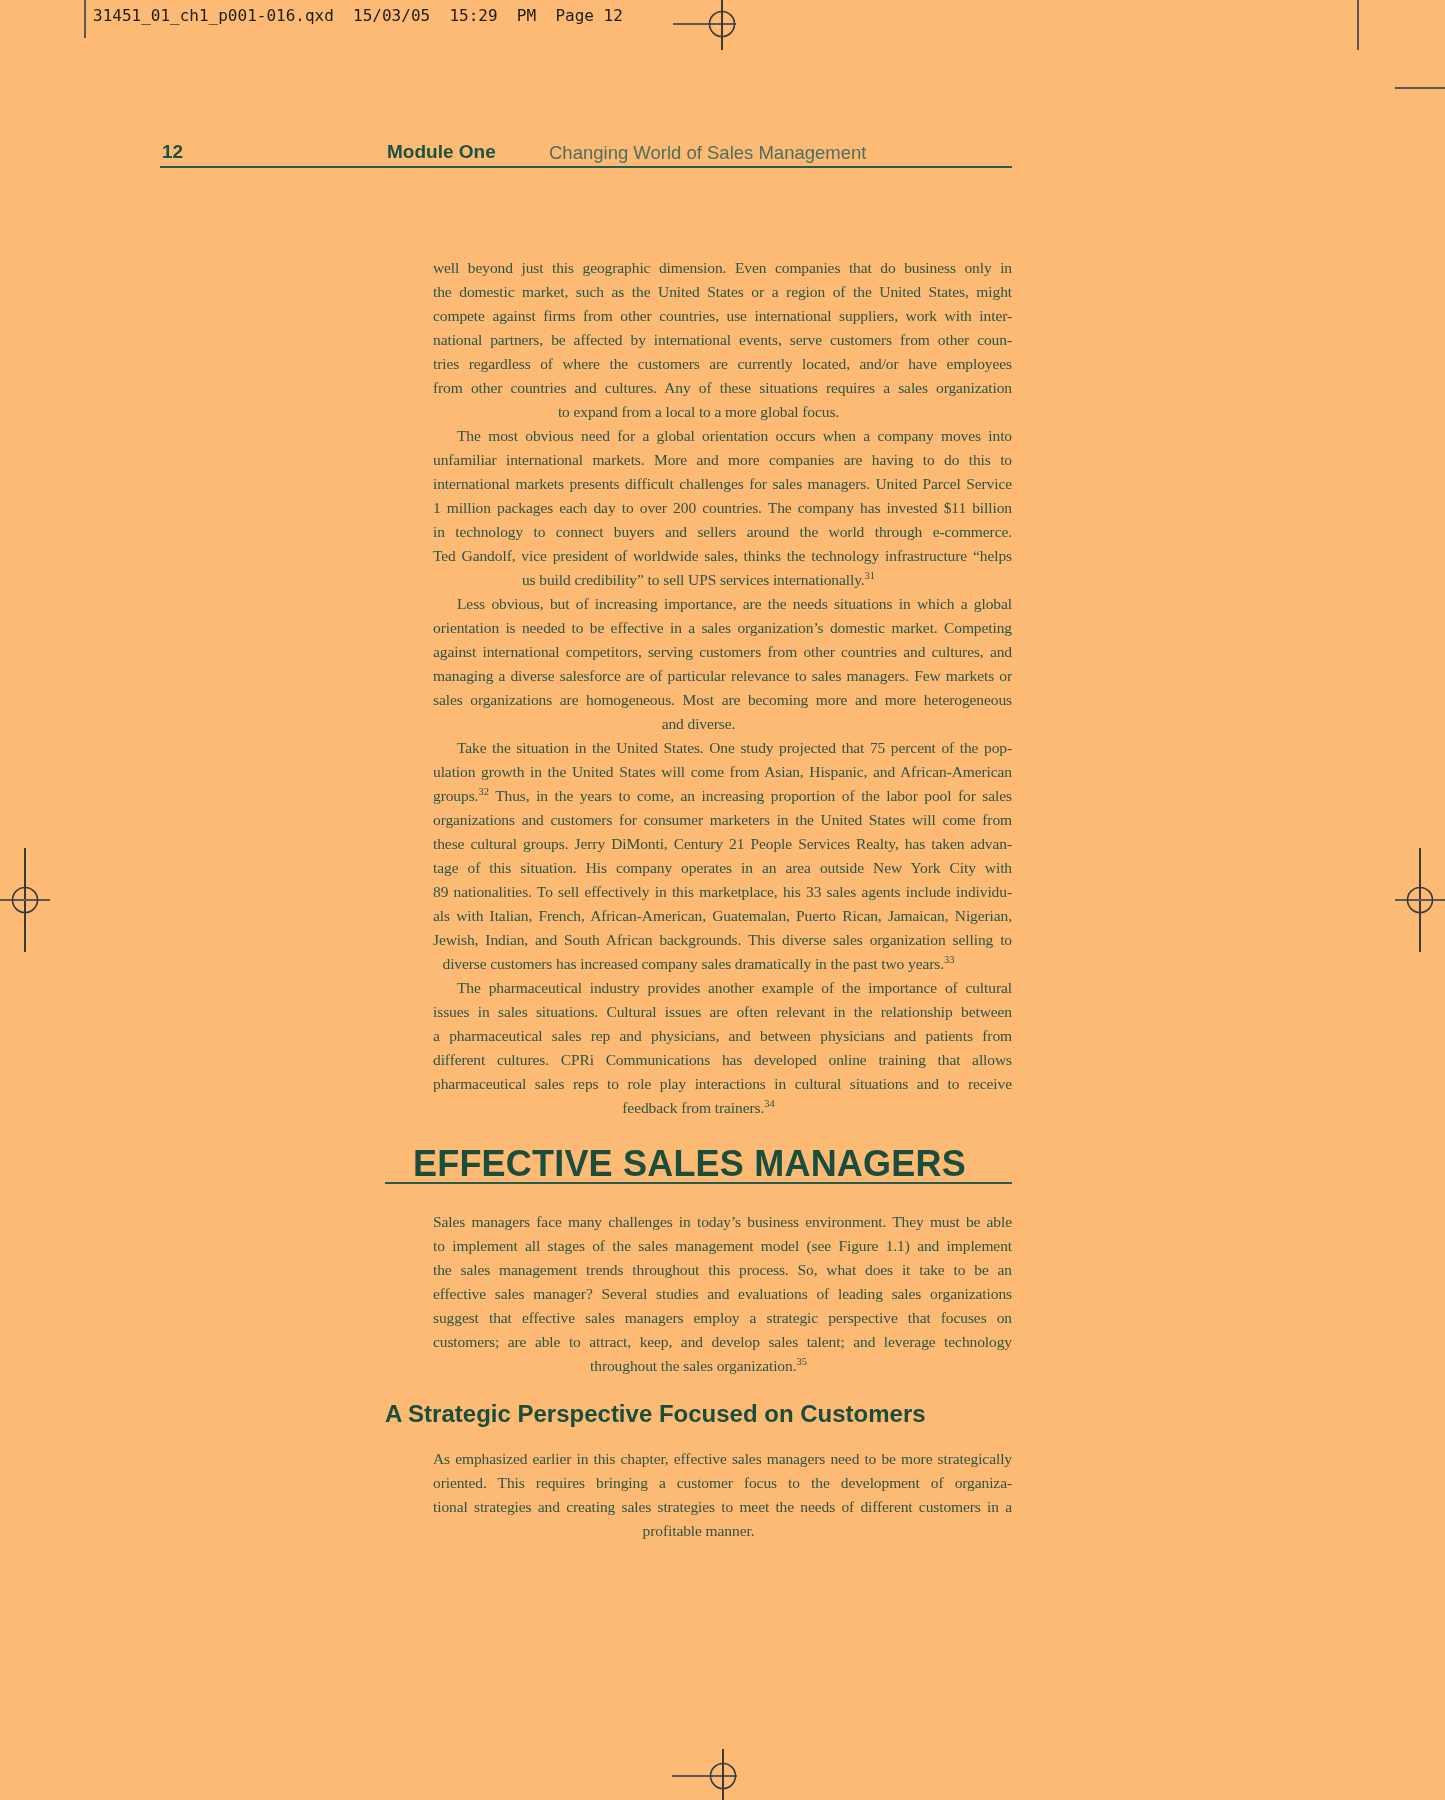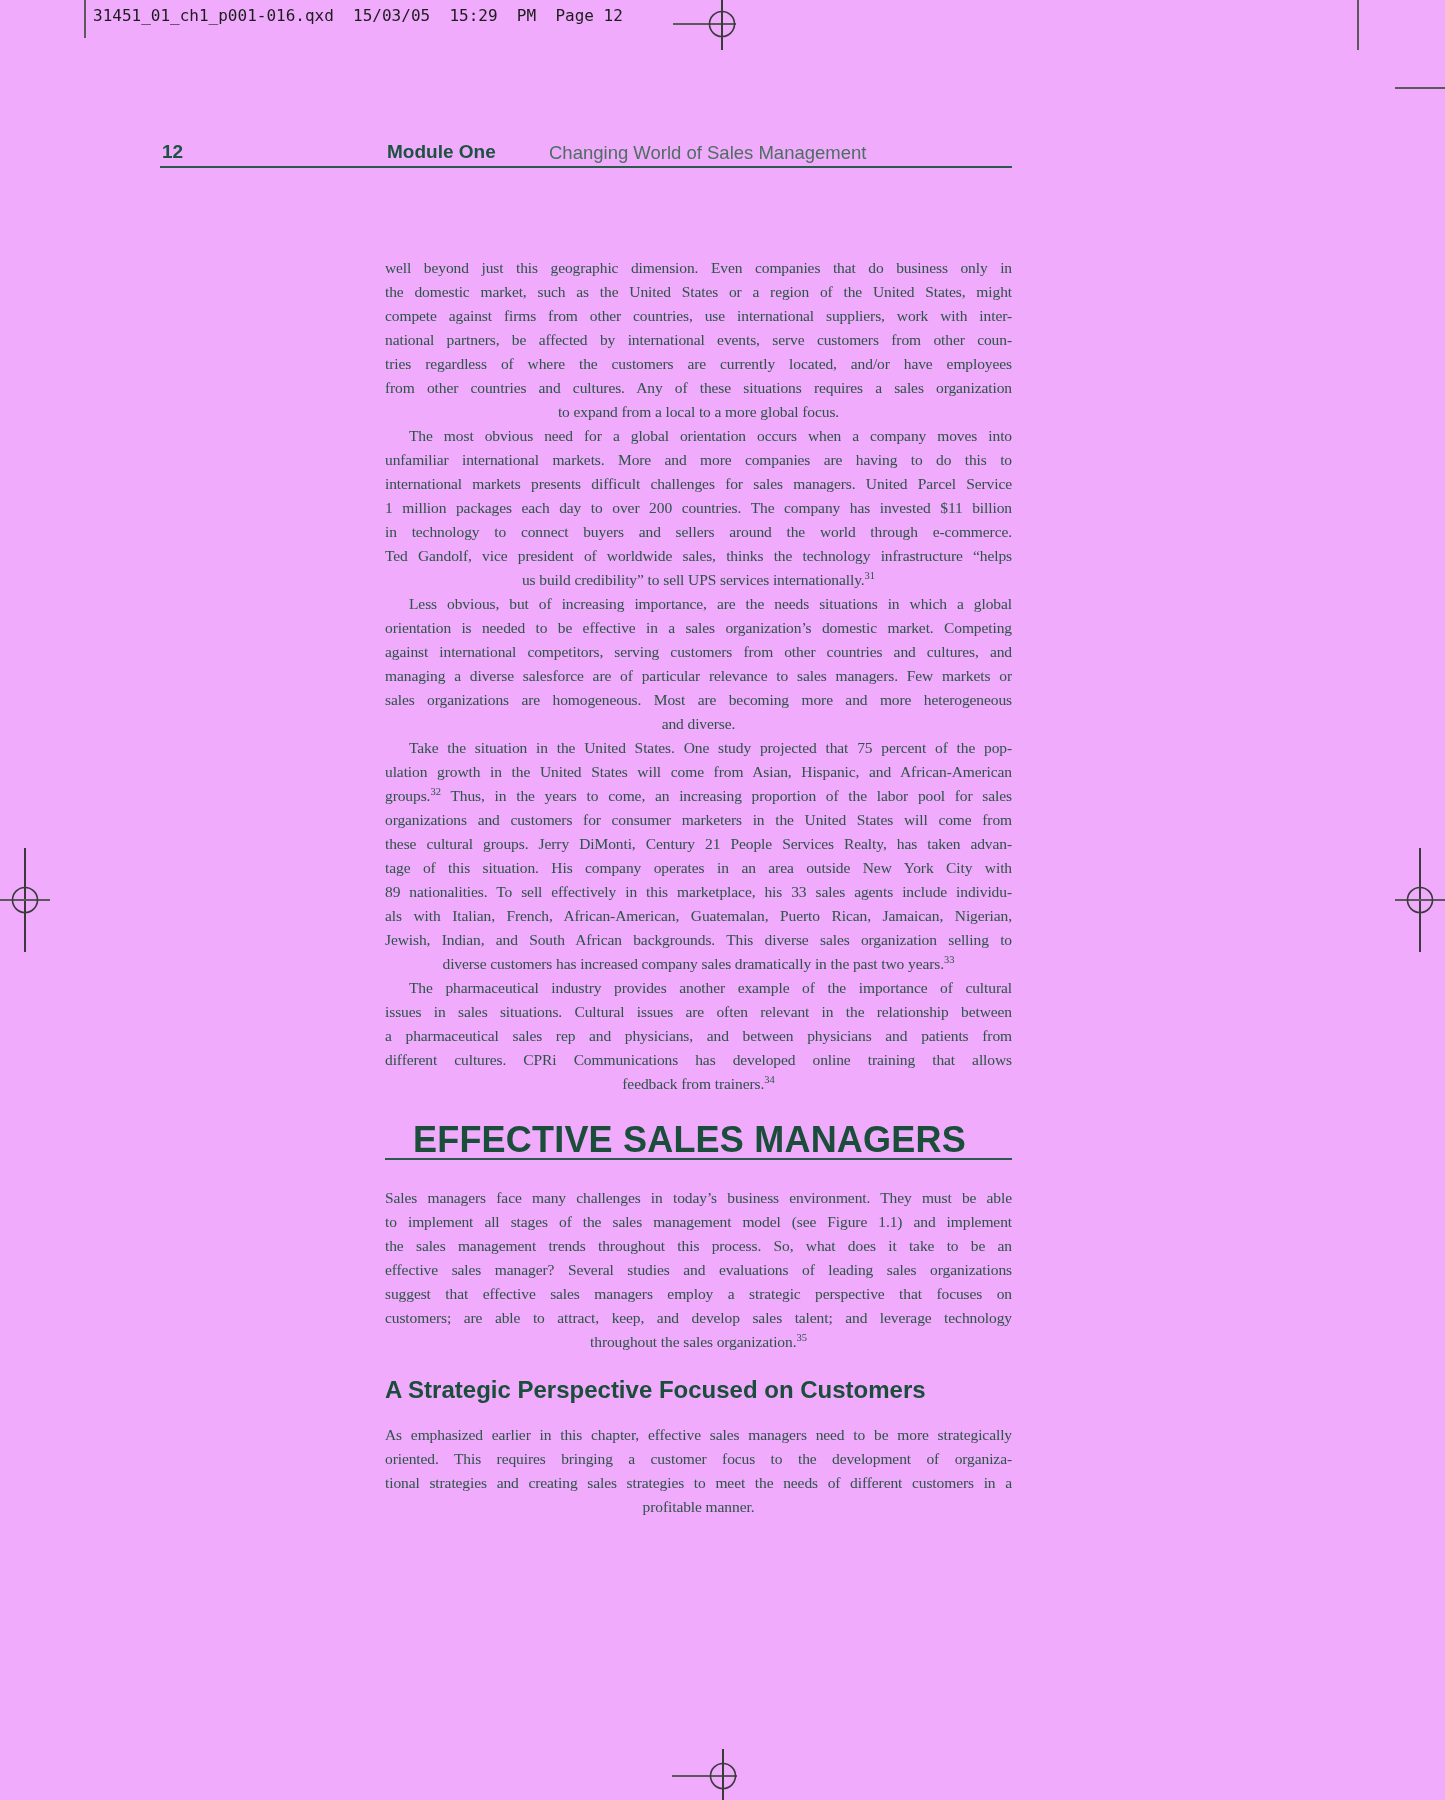--- a/index.html
+++ b/index.html
@@ -1,20 +1,20 @@
 <!DOCTYPE html>
 <html><head>
 <meta charset="utf-8">
 <style>
   html, body { margin: 0; padding: 0; background: #ffffff; }
   .page {
     position: relative;
     width: 1445px;
     height: 1800px;
-    background: #f0abfc;
+    background: #fdba74;
     font-family: "Liberation Serif", "DejaVu Serif", serif;
     overflow: hidden;
   }
 
   
   .file-info {
     position: absolute;
     left: 93px;
     top: 6px;
     font-family: "DejaVu Sans Mono", "Liberation Mono", monospace;
@@ -73,21 +73,21 @@
     color: #2c5447;
   }
   .line {
     font-size: 15.5px;
     line-height: 24px;
     height: 24px;
     overflow: hidden;
     letter-spacing: -0.1px;
     text-align: center;
   }
-  .line.just { text-align: justify; }
+  .line.just { text-align: justify; margin-left: 48px; }
   .line.just::after { content: ""; display: inline-block; width: 100%; height: 0; }
   .line.indent { text-indent: 24px; }
   .line sup {
     font-size: 10.5px;
     line-height: 0;
     vertical-align: 6px;
     letter-spacing: 0;
   }
 
   .h1 {
@@ -184,20 +184,21 @@
       <div class="line just">these cultural groups. Jerry DiMonti, Century 21 People Services Realty, has taken advan-</div>
       <div class="line just">tage of this situation. His company operates in an area outside New York City with</div>
       <div class="line just">89 nationalities. To sell effectively in this marketplace, his 33 sales agents include individu-</div>
       <div class="line just">als with Italian, French, African-American, Guatemalan, Puerto Rican, Jamaican, Nigerian,</div>
       <div class="line just">Jewish, Indian, and South African backgrounds. This diverse sales organization selling to</div>
       <div class="line">diverse customers has increased company sales dramatically in the past two years.<sup>33</sup></div>
       <div class="line just indent">The pharmaceutical industry provides another example of the importance of cultural</div>
       <div class="line just">issues in sales situations. Cultural issues are often relevant in the relationship between</div>
       <div class="line just">a pharmaceutical sales rep and physicians, and between physicians and patients from</div>
       <div class="line just">different cultures. CPRi Communications has developed online training that allows</div>
+      <div class="line just">pharmaceutical sales reps to role play interactions in cultural situations and to receive</div>
       <div class="line">feedback from trainers.<sup>34</sup></div>
       <div class="h1">EFFECTIVE SALES MANAGERS</div>
       <div class="h1rule"></div>
       <div class="line just">Sales managers face many challenges in today’s business environment. They must be able</div>
       <div class="line just">to implement all stages of the sales management model (see Figure 1.1) and implement</div>
       <div class="line just">the sales management trends throughout this process. So, what does it take to be an</div>
       <div class="line just">effective sales manager? Several studies and evaluations of leading sales organizations</div>
       <div class="line just">suggest that effective sales managers employ a strategic perspective that focuses on</div>
       <div class="line just">customers; are able to attract, keep, and develop sales talent; and leverage technology</div>
       <div class="line">throughout the sales organization.<sup>35</sup></div>

